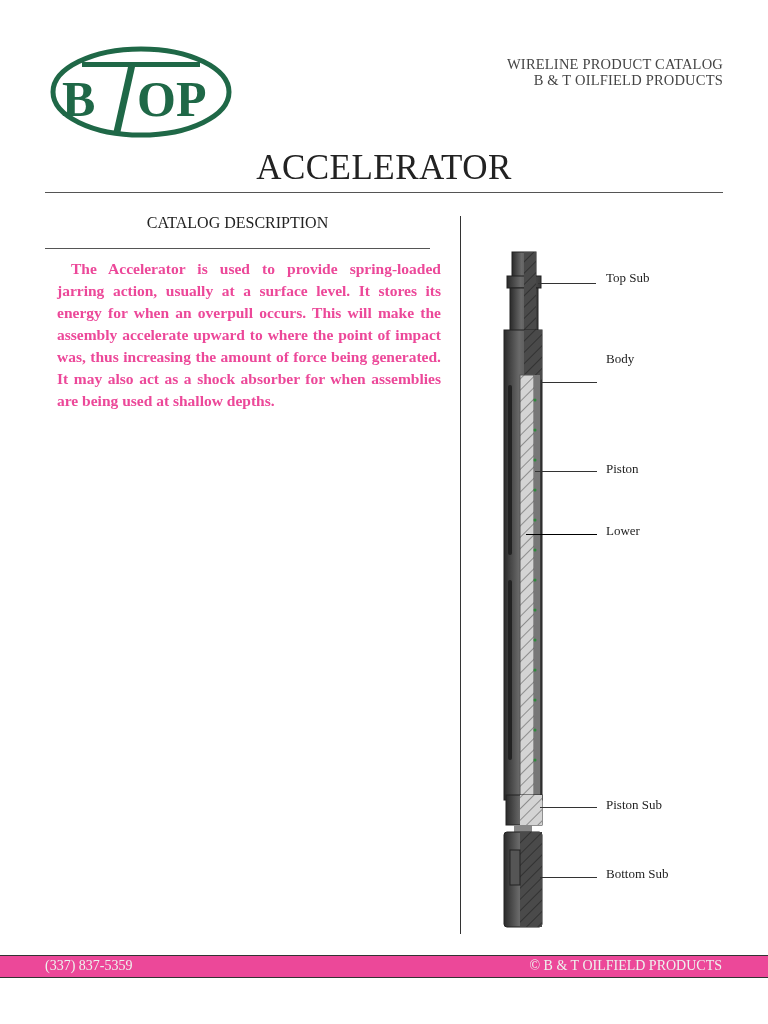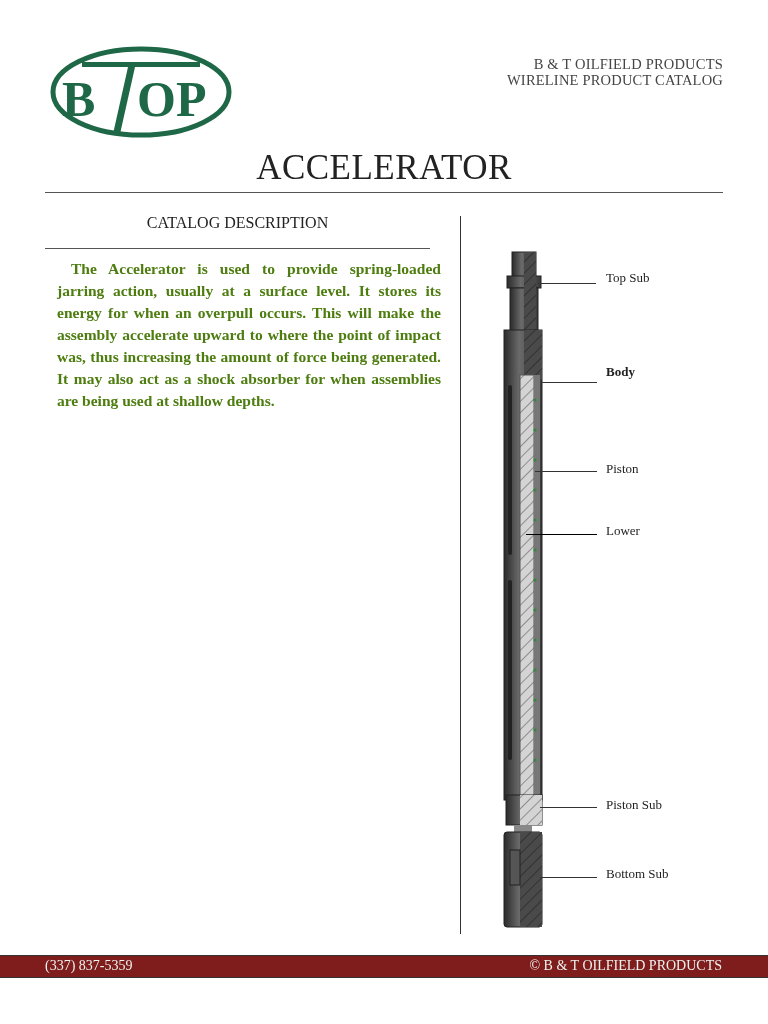--- a/index.html
+++ b/index.html
@@ -5,44 +5,44 @@
   html, body { margin:0; padding:0; }
   body { width:768px; height:1024px; background:#ffffff; position:relative; overflow:hidden;
          font-family:"Liberation Serif","DejaVu Serif",serif; color:#222; }
   .logo { position:absolute; left:50px; top:46px; width:182px; height:92px; }
   .hdr-right { position:absolute; right:45px; top:56px; text-align:right; font-size:14.5px; line-height:16px; color:#444; letter-spacing:0.2px; }
   .title { position:absolute; left:0; width:768px; top:148px; text-align:center; font-size:35px; color:#222; letter-spacing:0.5px; }
   .rule-top { position:absolute; left:45px; right:45px; top:192px; height:0; border-top:1.5px solid #555; }
   .section-title { position:absolute; left:45px; width:385px; top:214px; text-align:center; font-size:16px; color:#222; }
   .rule-sec { position:absolute; left:45px; width:385px; top:248px; border-top:1.5px solid #555; }
   .vdiv { position:absolute; left:460px; top:216px; height:718px; border-left:1.5px solid #333; }
-  .desc { position:absolute; left:57px; width:384px; top:258px; font-size:15.5px; line-height:22px; font-weight:bold; text-align:justify; text-indent:14px; color:#4d7c0f; }
+  .desc { position:absolute; left:57px; width:384px; top:258px; font-size:15.5px; line-height:22px; font-weight:bold; text-align:justify; text-indent:14px; color:#ec4899; }
   .drawing { position:absolute; left:490px; top:250px; width:60px; height:680px; }
   .callout { position:absolute; height:0; border-top:1.3px solid #333; }
   .clabel { position:absolute; font-size:13px; color:#222; }
-  .footer { position:absolute; left:0; right:0; top:955px; height:21px; background:#7f1d1d; border-top:1.5px solid #333; border-bottom:1.5px solid #333; }
+  .footer { position:absolute; left:0; right:0; top:955px; height:21px; background:#ec4899; border-top:1.5px solid #333; border-bottom:1.5px solid #333; }
   .footer .phone { position:absolute; left:45px; top:2px; font-size:14px; color:#eef3ef; }
   .footer .copy { position:absolute; right:46px; top:2px; font-size:14px; color:#eef3ef; }
 </style>
 </head>
 <body>
 
 <div class="logo">
   <svg width="182" height="92" viewBox="0 0 182 92">
     <ellipse cx="91" cy="46" rx="88" ry="43" fill="none" stroke="#1f6847" stroke-width="5"></ellipse>
     <rect x="32" y="16" width="118" height="5" fill="#1f6847"></rect>
     <text x="12" y="70" font-family="Liberation Serif, serif" font-size="50" font-weight="bold" fill="#1f6847">B</text>
     <polygon points="78,21 85,21 70,88 63,88" fill="#1f6847"></polygon>
     <text x="87" y="70" font-family="Liberation Serif, serif" font-size="50" font-weight="bold" fill="#1f6847">OP</text>
   </svg>
 </div>
 
 <div class="hdr-right">
+  <div>WIRELINE PRODUCT CATALOG</div>
   <div>B &amp; T OILFIELD PRODUCTS</div>
-  <div>WIRELINE PRODUCT CATALOG</div>
 </div>
 
 <div class="title">ACCELERATOR</div>
 <div class="rule-top"></div>
 
 <div class="section-title">CATALOG DESCRIPTION</div>
 <div class="rule-sec"></div>
 <div class="vdiv"></div>
 
 <div class="desc">The Accelerator is used to provide spring-loaded jarring action, usually at a surface level. It stores its energy for when an overpull occurs. This will make the assembly accelerate upward to where the point of impact was, thus increasing the amount of force being generated. It may also act as a shock absorber for when assemblies are being used at shallow depths.</div>
@@ -100,21 +100,21 @@
     <rect x="14" y="582" width="38" height="95" fill="url(#g1)" stroke="#222" rx="3"></rect>
     <rect x="30" y="582" width="22" height="95" fill="url(#dhatch)"></rect>
     <rect x="20" y="600" width="10" height="35" fill="#555" stroke="#222"></rect>
   </svg>
 </div>
 
 <div class="callout" style="left:538px; top:283px; width:58px;"></div>
 <div class="clabel" style="left:606px; top:270px;">Top Sub</div>
 
 <div class="callout" style="left:541px; top:382px; width:56px;"></div>
-<div class="clabel" style="left:606px; top:364px;font-weight:bold;">Body</div>
+<div class="clabel" style="left:606px; top:351px;">Body</div>
 
 <div class="callout" style="left:535px; top:471px; width:62px;"></div>
 <div class="clabel" style="left:606px; top:461px;">Piston</div>
 
 <div class="callout" style="left:526px; top:534px; width:71px; border-top-color:#000;"></div>
 <div class="clabel" style="left:606px; top:523px;">Lower</div>
 
 <div class="callout" style="left:540px; top:807px; width:57px;"></div>
 <div class="clabel" style="left:606px; top:797px;">Piston Sub</div>
 

